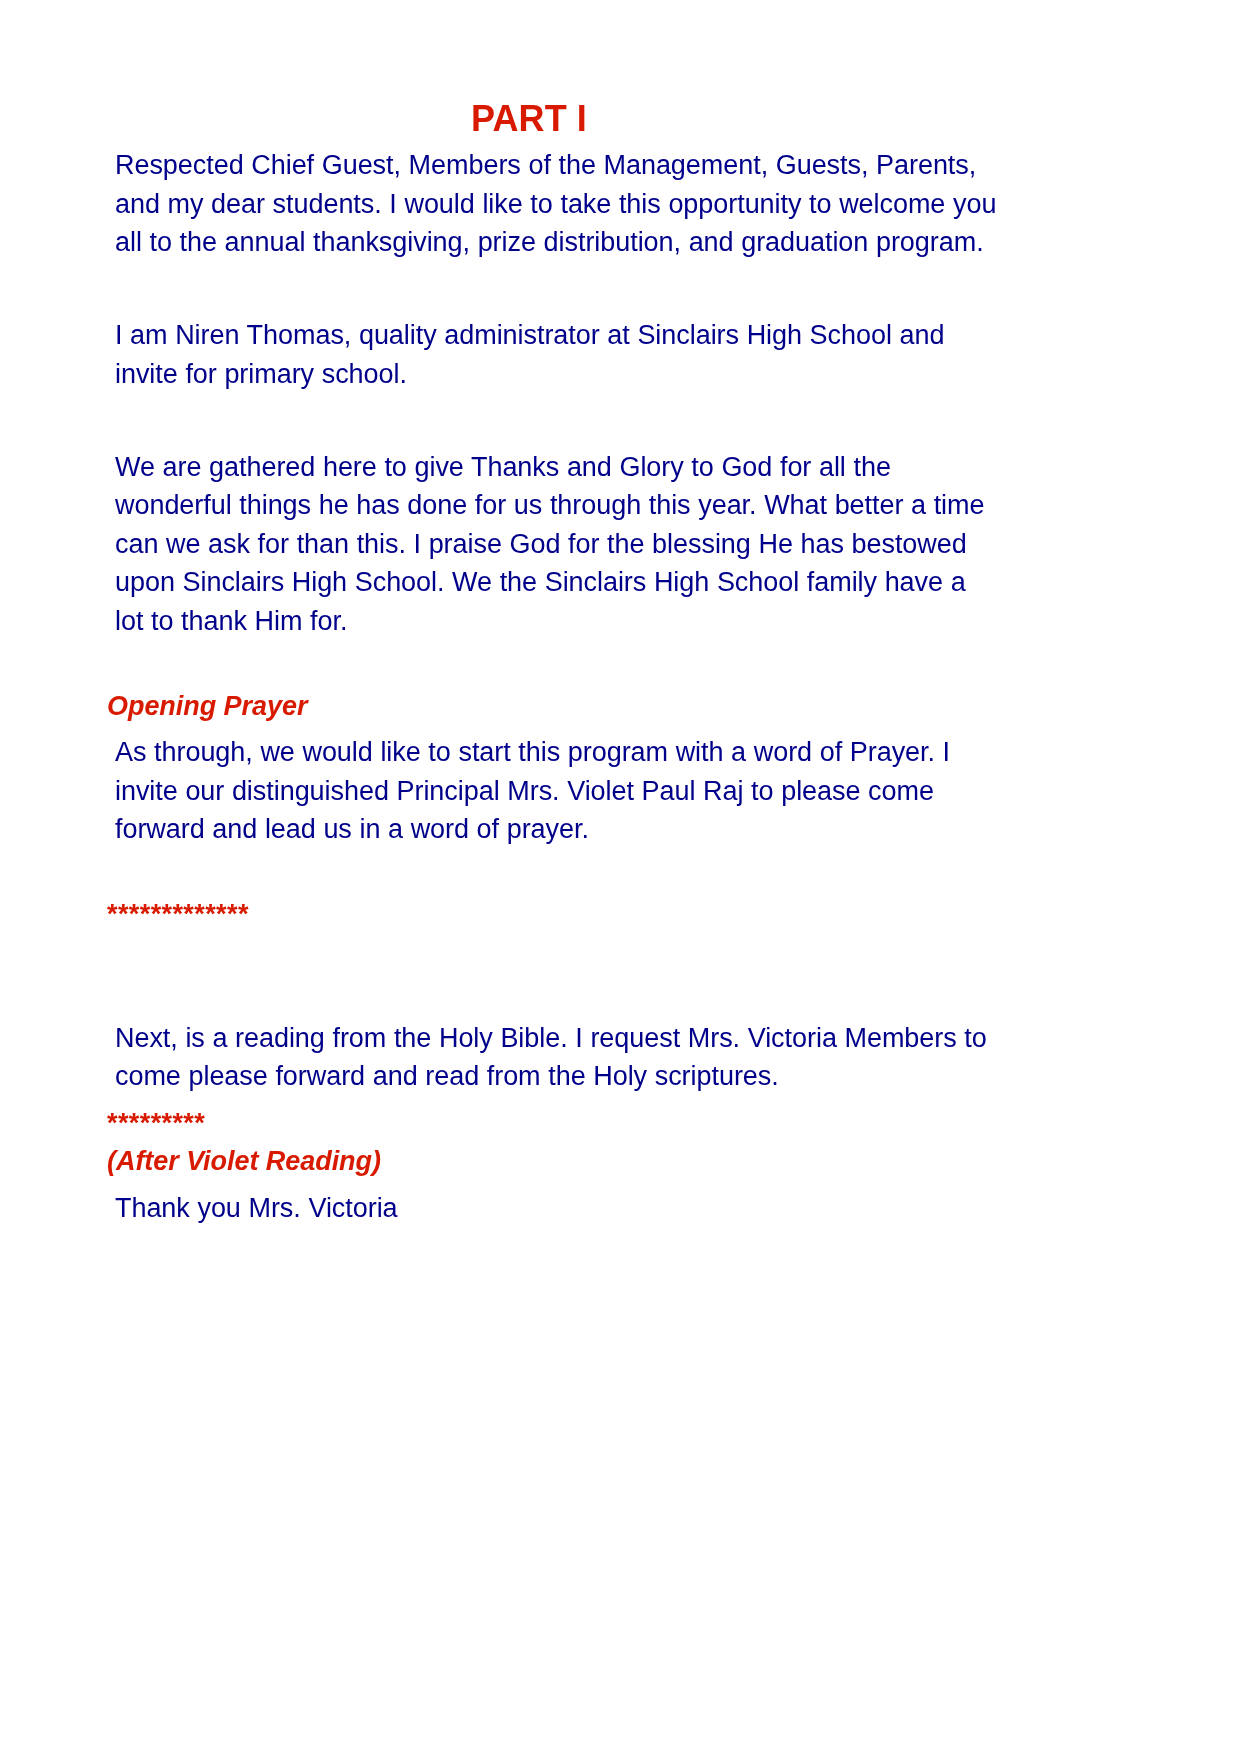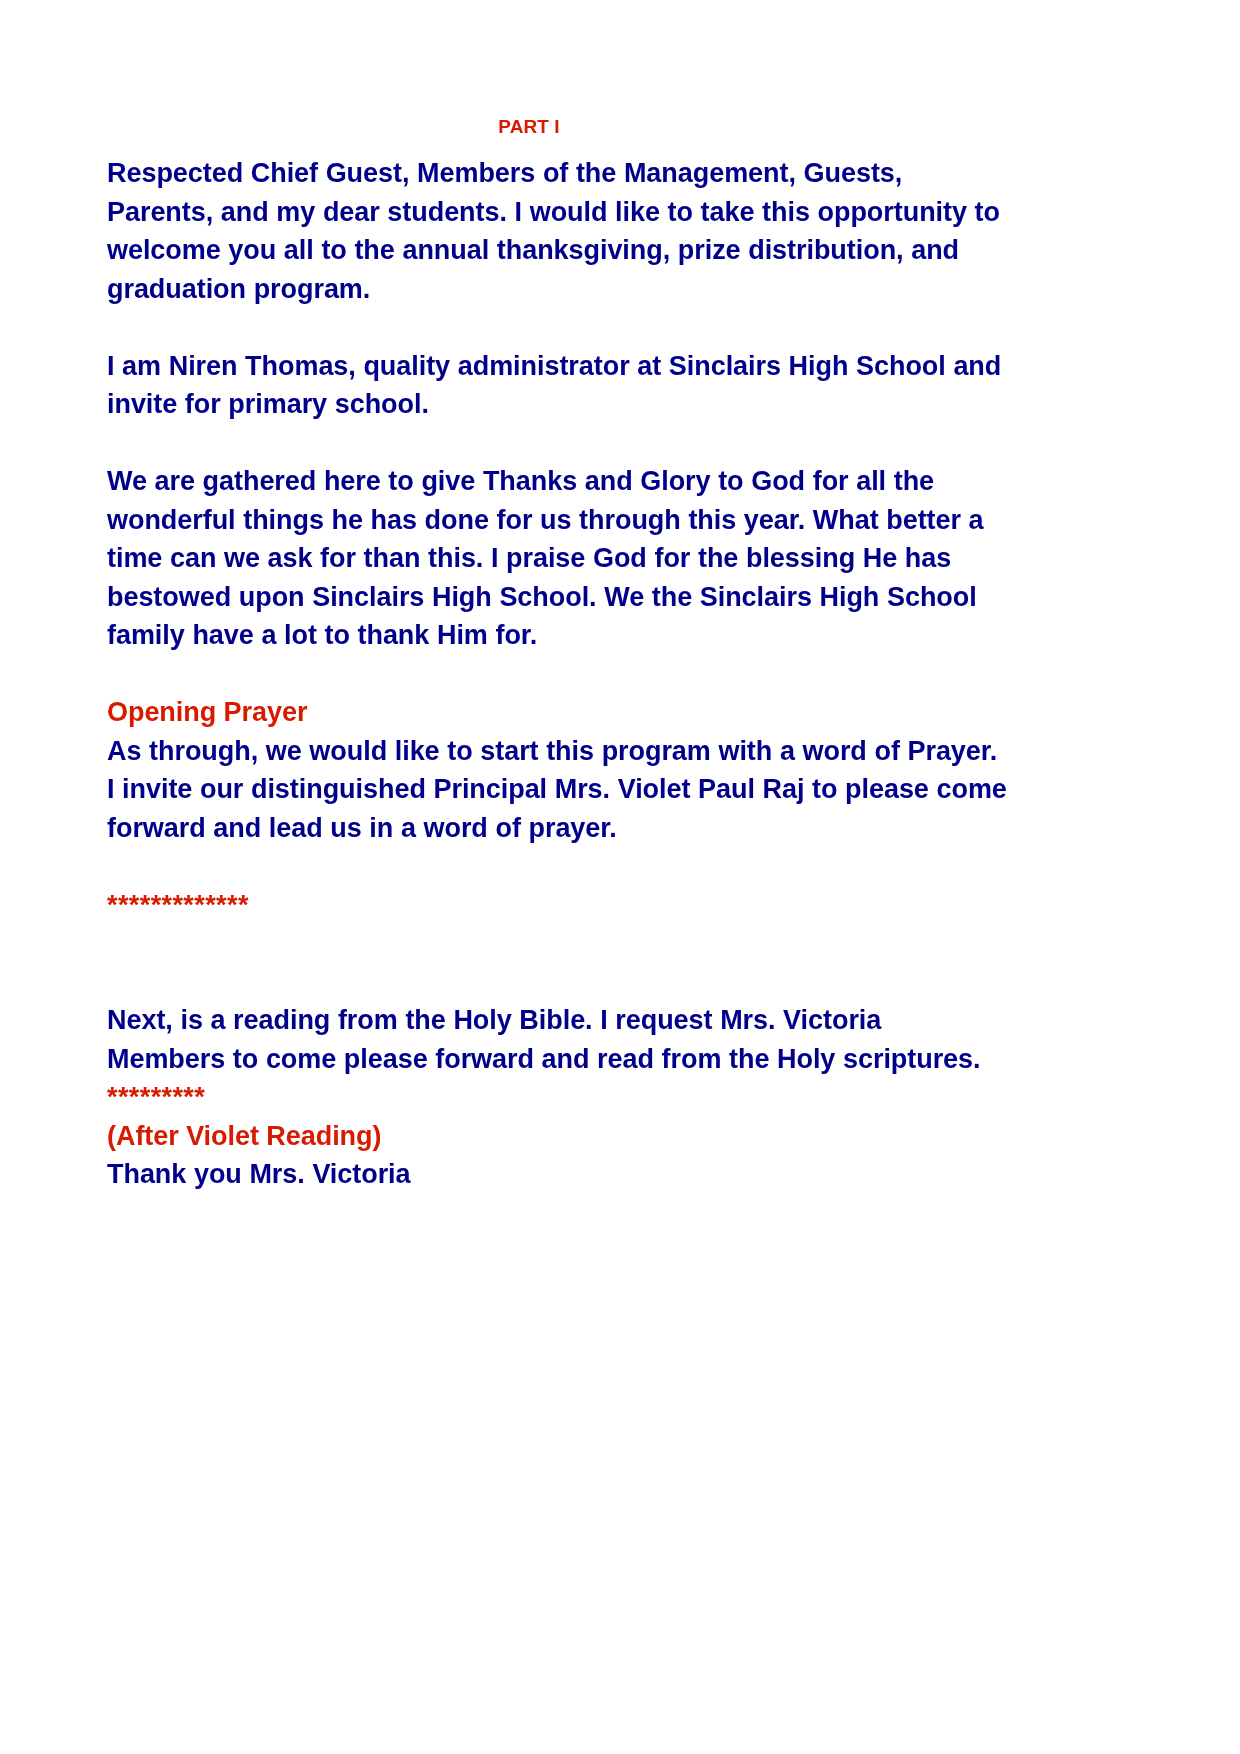--- a/index.html
+++ b/index.html
@@ -23,44 +23,45 @@
     padding: 100px 107px 0 107px;
     overflow: hidden;
   }
   .doc-body {
     width: 900px;
   }
   .title {
     text-align: center;
     color: #d81b00;
     font-weight: bold;
-    font-size: 19px;
+    font-size: 36px;
     line-height: 38px;
     letter-spacing: 0.1px;
-    margin: 8px;
+    margin: 0;
     padding-right: 56px;
   }
   p.para {
-    margin: 0;
+    margin: 8px;
     color: #00008b;
-    font-weight: bold;
+    font-weight: normal;
     font-size: 27px;
     line-height: 38.5px;
     letter-spacing: -0.05px;
     word-spacing: 0.2px;
     text-align: left;
   }
   p.heading {
     margin: 0;
     color: #d81b00;
     font-weight: bold;
     font-size: 27px;
     line-height: 38.5px;
     letter-spacing: -0.05px;
     text-align: left;
+    font-style: italic;
   }
   p.stars {
     margin: 0;
     color: #d81b00;
     font-weight: bold;
     font-size: 27px;
     line-height: 38.5px;
     letter-spacing: 0.4px;
     text-align: left;
   }

